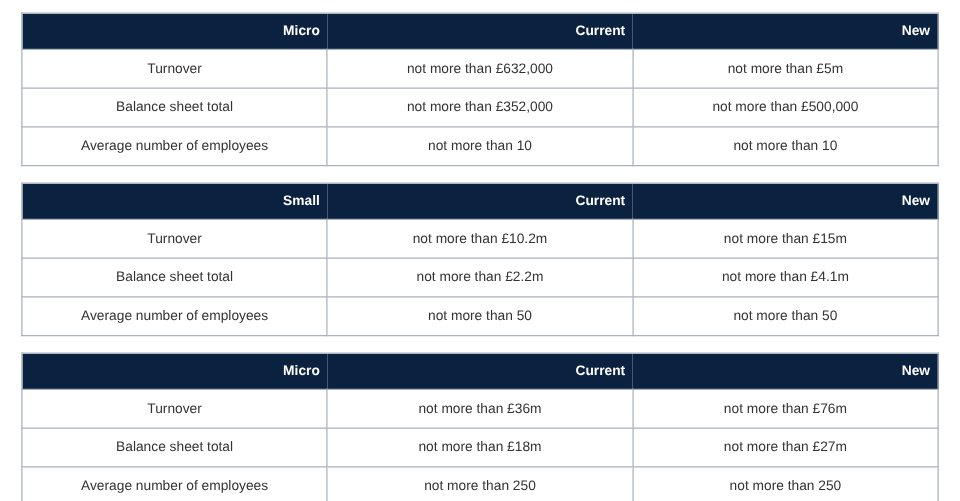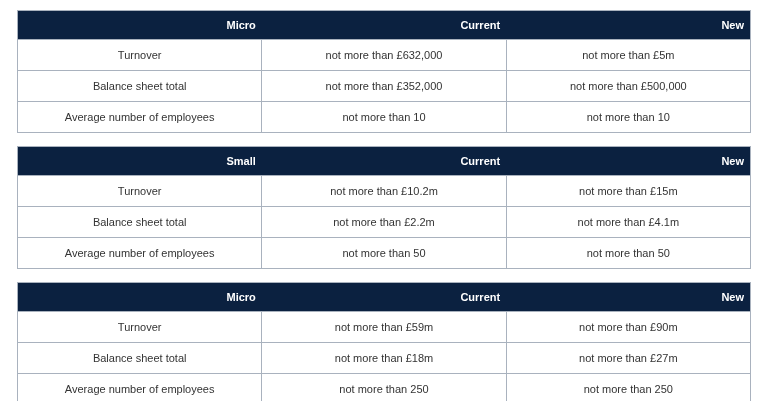--- a/index.html
+++ b/index.html
@@ -110,22 +110,22 @@
     <thead>
       <tr>
         <th>Micro</th>
         <th>Current</th>
         <th>New</th>
       </tr>
     </thead>
     <tbody>
       <tr>
         <td>Turnover</td>
-        <td>not more than £59m</td>
-        <td>not more than £90m</td>
+        <td>not more than £36m</td>
+        <td>not more than £76m</td>
       </tr>
       <tr>
         <td>Balance sheet total</td>
         <td>not more than £18m</td>
         <td>not more than £27m</td>
       </tr>
       <tr>
         <td>Average number of employees</td>
         <td>not more than 250</td>
         <td>not more than 250</td>

